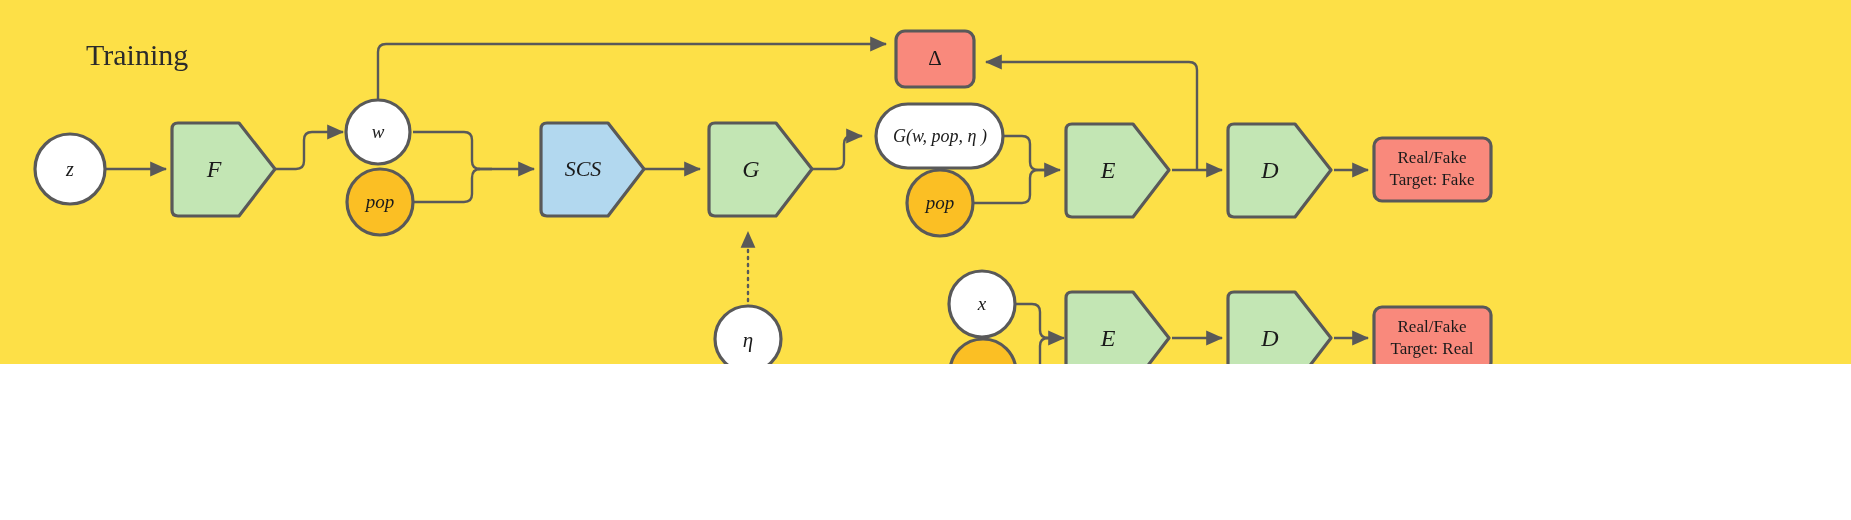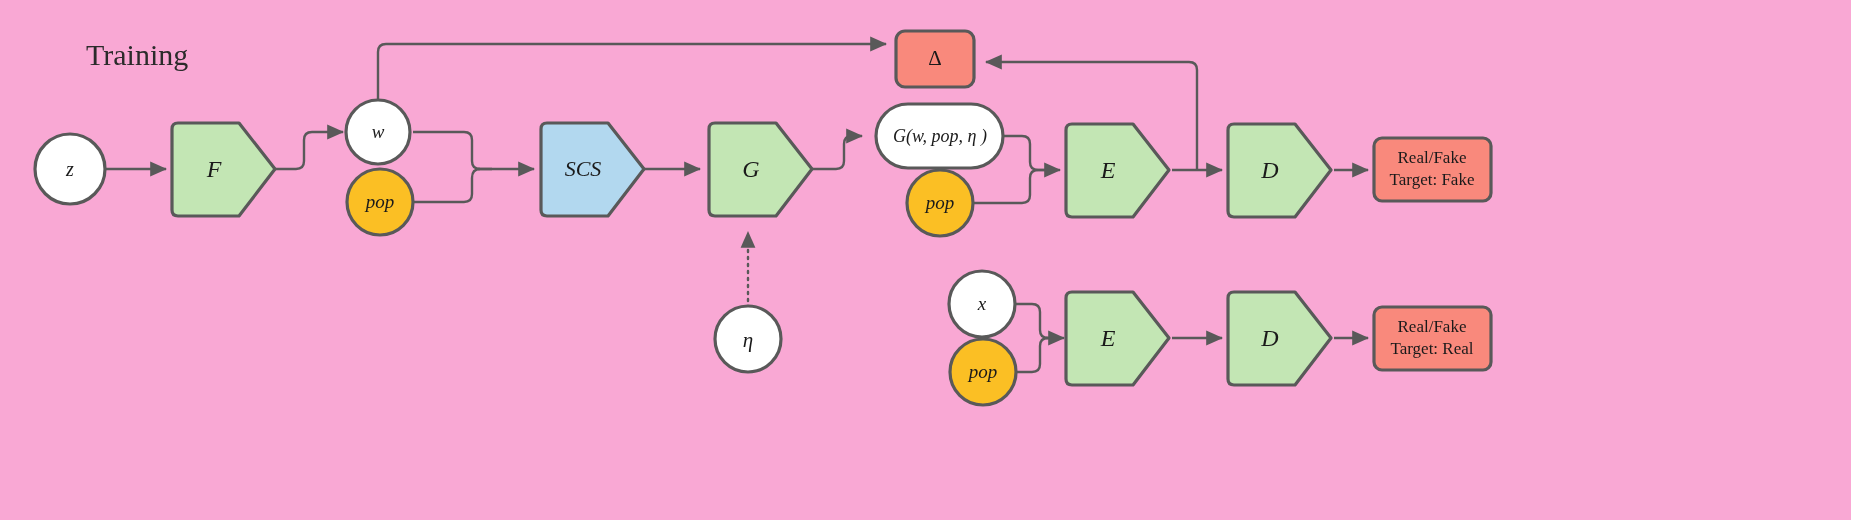--- a/index.html
+++ b/index.html
@@ -3,22 +3,22 @@
 <meta charset="utf-8">
 <style>
   html, body {
     margin: 0;
     padding: 0;
     background: #ffffff;
   }
   #canvas {
     position: relative;
     width: 1851px;
-    height: 520px;
-    background: #f9a8d4;
+    height: 364px;
+    background: #fde047;
     font-family: "Liberation Serif", "DejaVu Serif", serif;
     overflow: hidden;
   }
   #diagram-svg {
     position: absolute;
     left: 0;
     top: 0;
     width: 1851px;
     height: 520px;
   }

